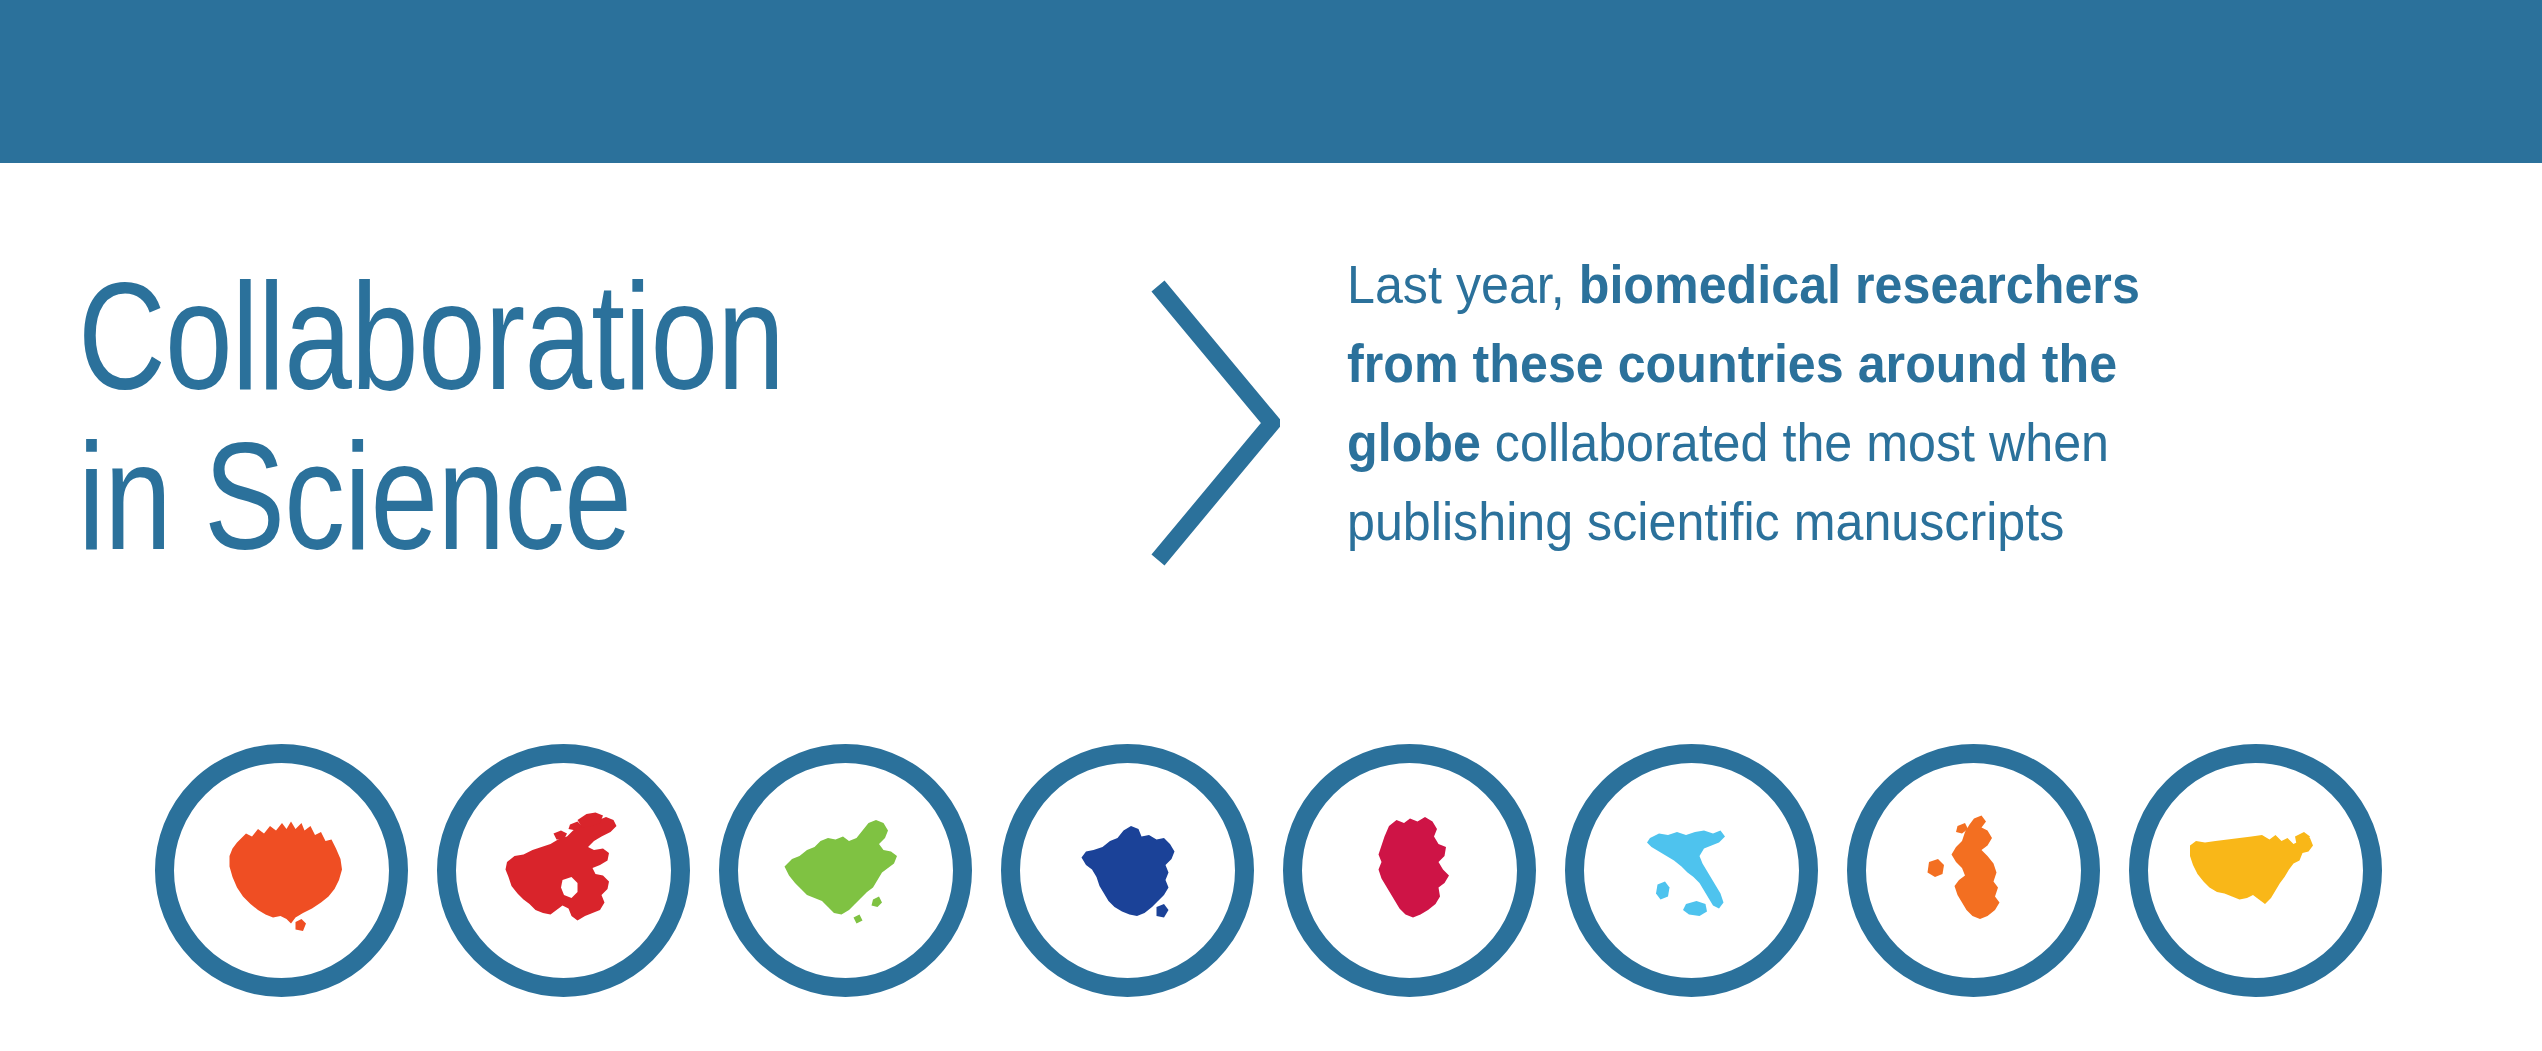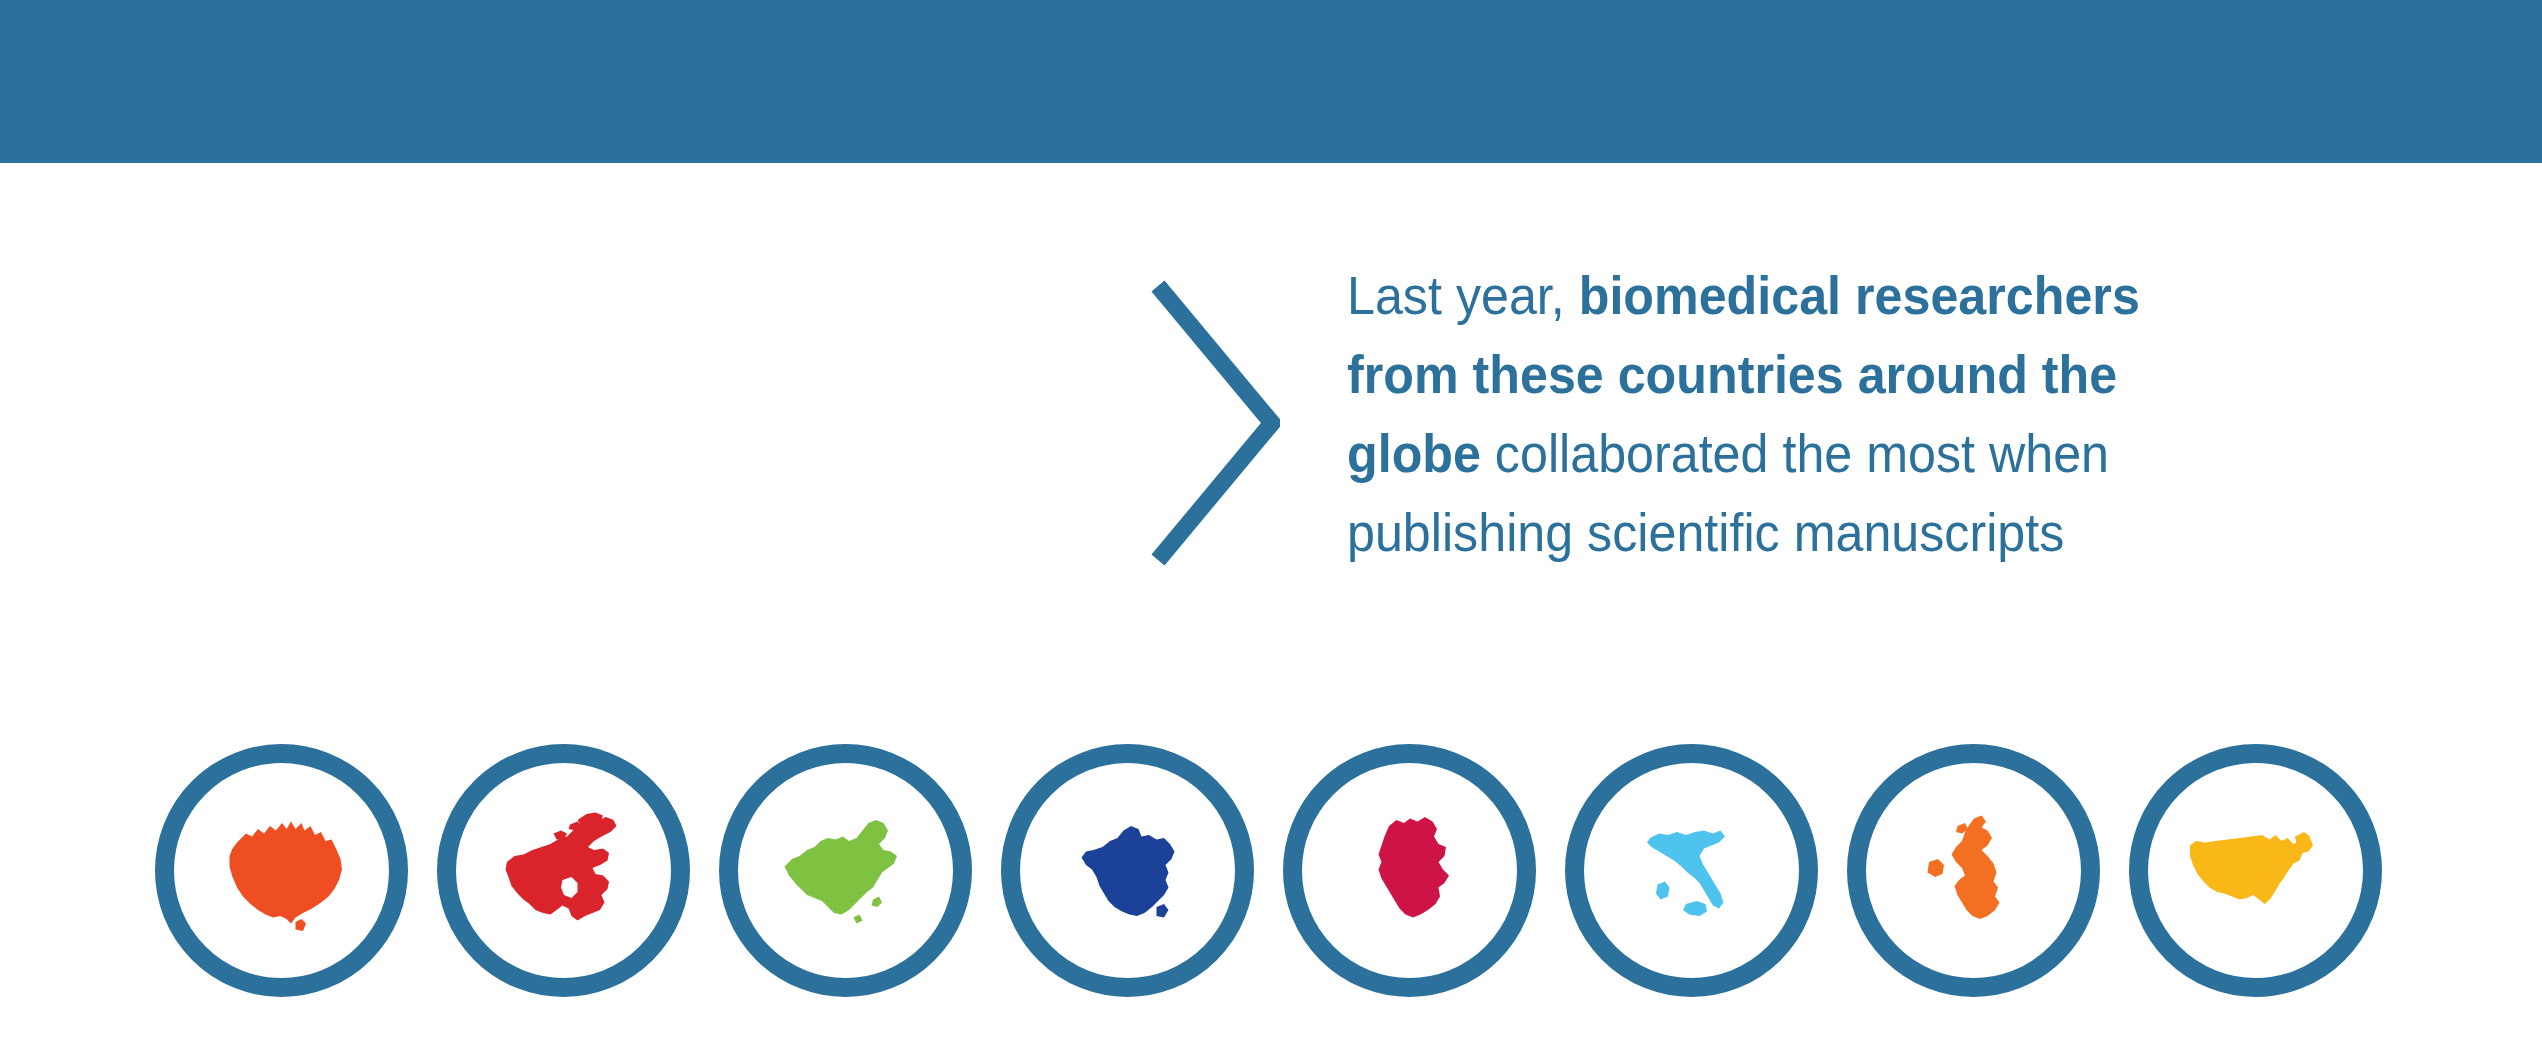--- a/index.html
+++ b/index.html
@@ -44,21 +44,21 @@
   #chevron-divider {
     position:absolute;
     left:1150px; top:278px;
     width:130px; height:290px;
   }
   #chevron-divider svg { display:block; width:130px; height:290px; }
 
   
   #lede-block {
     position:absolute;
-    left:1347px; top:256px;
+    left:1347px; top:245px;
     width:1000px;
   }
   .lede-line {
     color:#2B719B;
     font-family:"Liberation Sans", sans-serif;
     font-size:54px;
     line-height:79px;
     white-space:nowrap;
     transform:scaleX(0.93);
     transform-origin:left center;
@@ -92,20 +92,24 @@
     overflow:visible;
   }
 </style>
 </head>
 <body>
 
 <div id="page">
 
   <div id="header-band"></div>
 
+  <div id="title-block">
+    <div class="title-line">Collaboration</div>
+    <div class="title-line">in Science</div>
+  </div>
 
   <div id="chevron-divider">
     <svg viewBox="0 0 130 290" xmlns="http://www.w3.org/2000/svg">
       <polyline points="8,8 122,145 8,282" fill="none" stroke="#2B719B" stroke-width="17" stroke-linecap="butt" stroke-linejoin="miter"></polyline>
     </svg>
   </div>
 
   <div id="lede-block">
     <div class="lede-line"><span>Last year, </span><span class="b">biomedical researchers</span></div>
     <div class="lede-line"><span class="b">from these countries around the</span></div>

